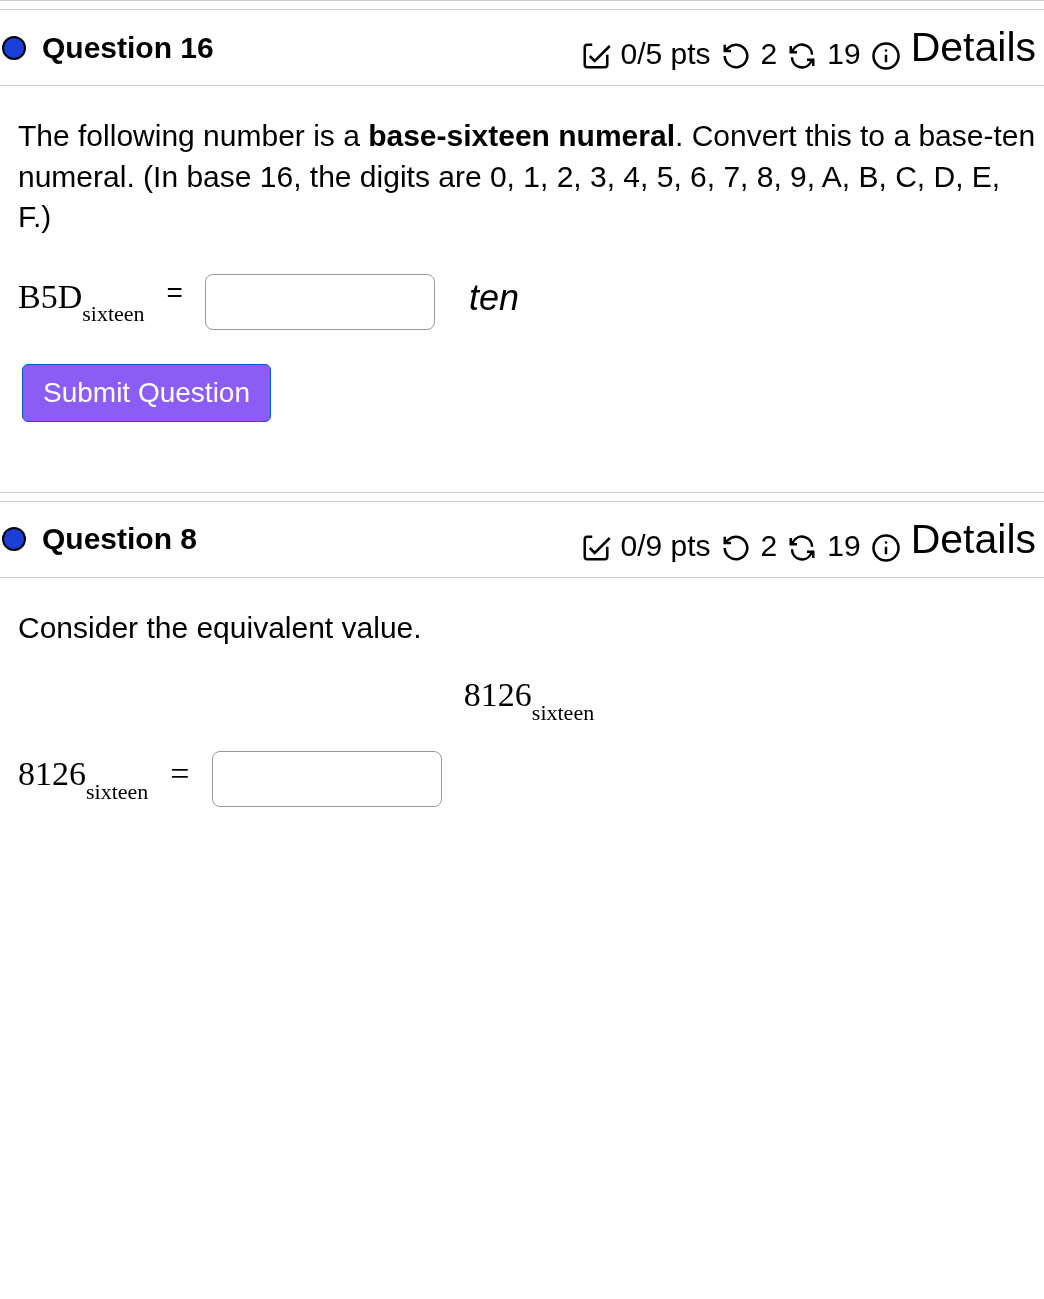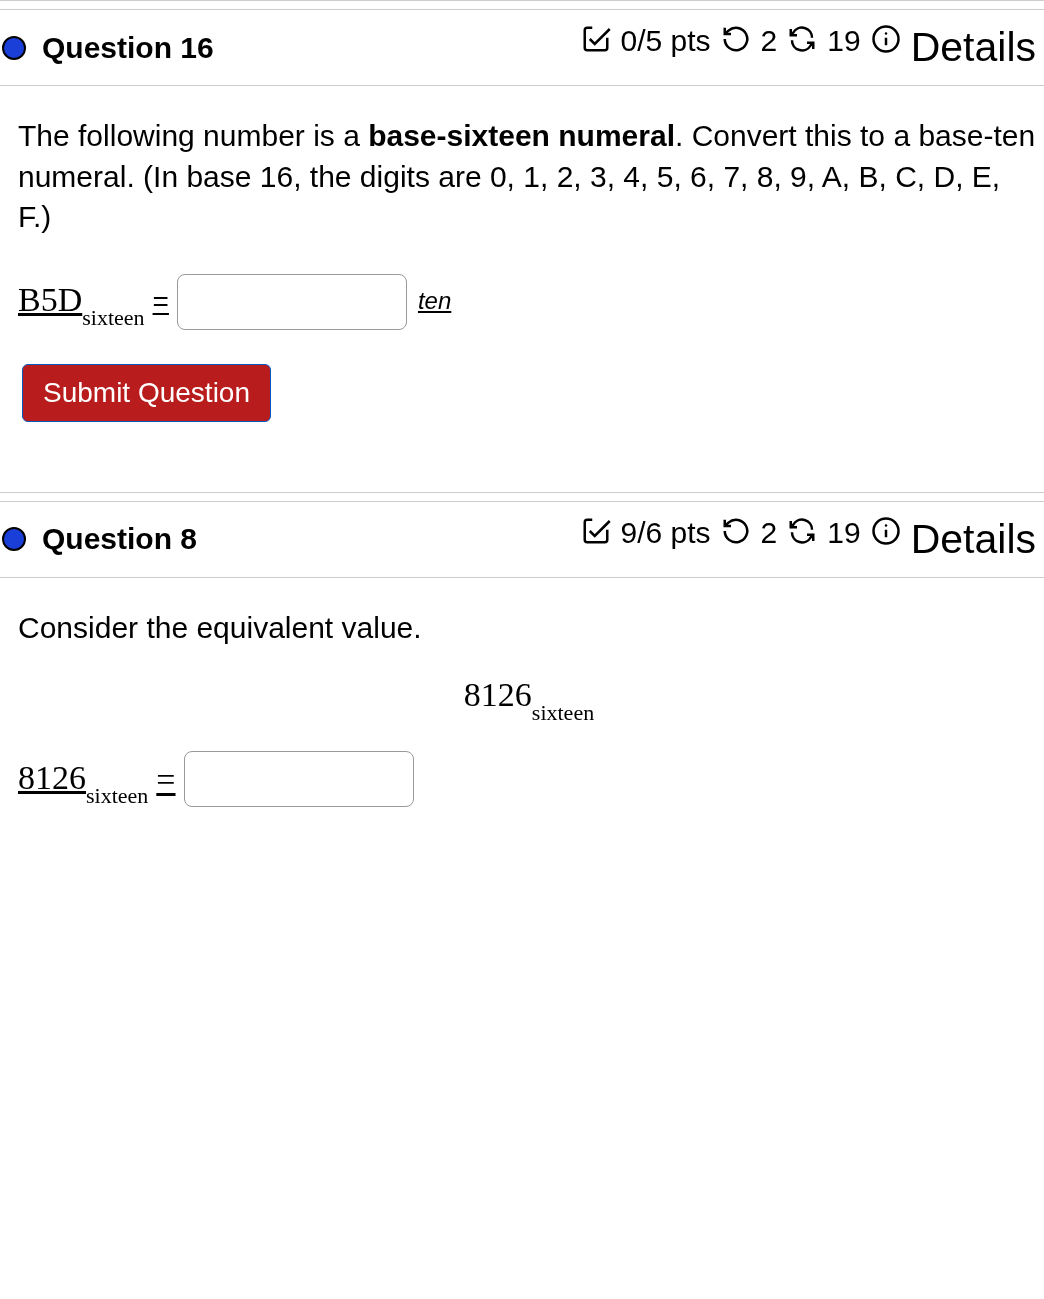--- a/index.html
+++ b/index.html
@@ -28,54 +28,52 @@
     border-radius: 50%;
     background: #1a3fd9;
     border: 2px solid #000;
     margin-right: 16px;
     flex: 0 0 auto;
   }
   .q-title { font-weight: bold; flex: 0 0 auto; }
   .spacer { flex: 1 1 auto; }
   .meta-group {
     display: flex;
-    align-items: flex-start;
+    align-items: flex-end;
     gap: 10px;
     font-size: 30px;
   }
   .meta-group svg { width: 30px; height: 30px; }
   .icon-wrap { display: inline-flex; align-items: center; }
   .details-label { font-size: 41px; }
   .q-body {
     padding: 30px 4px 30px 18px;
     font-size: 30px;
     line-height: 1.35;
   }
   .q-body .prompt { margin-bottom: 36px; }
   .bold { font-weight: bold; }
   .math-row {
     display: flex;
-    align-items: center;
-    gap: 8px;
+    gap: 22px;
     font-family: "Times New Roman", Times, serif;
     font-size: 34px;
     margin-bottom: 34px;
-    text-decoration: underline;
   }
   .math-main { font-size: 34px; }
   .sub { font-size: 22px; vertical-align: sub; position: relative; top: 6px; }
   .answer-input {
     border: 1px solid #999;
     border-radius: 8px;
     height: 56px;
     width: 230px;
     font-size: 26px;
     padding: 4px 10px;
   }
-  .ten-label { font-style: italic; font-family: "Trebuchet MS", sans-serif; font-size: 24px; margin-left: 3px; }
+  .ten-label { font-style: italic; font-family: "Trebuchet MS", sans-serif; font-size: 36px; margin-left: 12px; }
   .help-row {
     font-size: 30px;
     margin-bottom: 28px;
   }
   .video-link {
     color: #1461d1;
     text-decoration: none;
     display: inline-flex;
     align-items: center;
     gap: 6px;
@@ -85,21 +83,21 @@
     border-radius: 4px;
     width: 30px; height: 22px;
     display: inline-flex;
     align-items: center;
     justify-content: center;
     color: #000;
     margin-left: 8px;
   }
   .video-icon-box svg { width: 12px; height: 12px; }
   .submit-btn {
-    background: #b91c1c;
+    background: #8b5cf6;
     color: #fff;
     border: 1px solid #0958c0;
     border-radius: 6px;
     font-size: 28px;
     padding: 12px 20px;
     font-family: inherit;
     cursor: pointer;
     margin-left: 4px;
   }
   .center-math {
@@ -179,21 +177,21 @@
     <span class="q-bullet"></span>
     <span class="q-title">Question 8</span>
     <span class="spacer"></span>
     <div class="meta-group">
       <span class="icon-wrap">
         <svg viewBox="0 0 24 24" fill="none" stroke="#000" stroke-width="2">
           <path d="M9 3H5a2 2 0 0 0-2 2v14a2 2 0 0 0 2 2h14a2 2 0 0 0 2-2v-8"></path>
           <path d="M7 12l4 4L23 4"></path>
         </svg>
       </span>
-      <span>9/6 pts</span>
+      <span>0/9 pts</span>
       <span class="icon-wrap">
         <svg viewBox="0 0 24 24" fill="none" stroke="#000" stroke-width="2">
           <path d="M3 12a9 9 0 1 0 3-6.7L3 8"></path>
           <path d="M3 3v5h5"></path>
         </svg>
       </span>
       <span>2</span>
       <span class="icon-wrap">
         <svg viewBox="0 0 24 24" fill="none" stroke="#000" stroke-width="2">
           <path d="M20 11A8 8 0 0 0 5 7l-2 2"></path>

